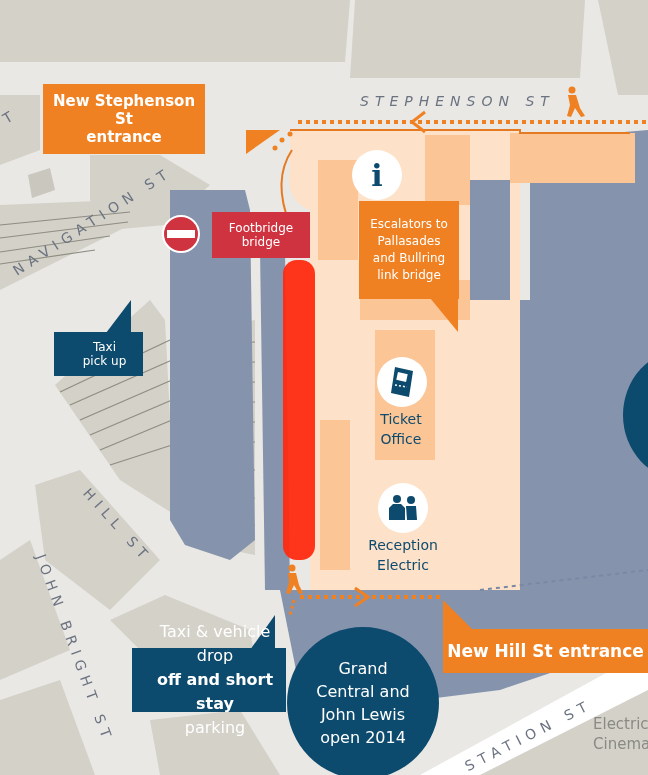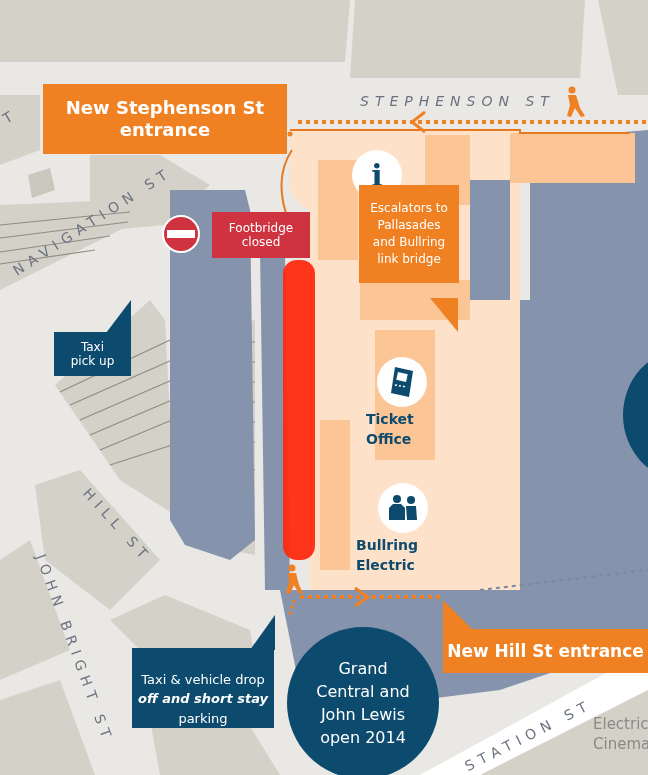--- a/index.html
+++ b/index.html
@@ -1,25 +1,25 @@
 <!DOCTYPE html>
 <html><head>
 <meta charset="utf-8">
 <style>
   html, body { margin: 0; padding: 0; }
   body { width: 648px; height: 775px; overflow: hidden; background: #e9e8e4; font-family: "DejaVu Sans", sans-serif; }
   #map { position: relative; width: 648px; height: 775px; overflow: hidden; background: #e9e8e4; }
   svg.base { position: absolute; left: 0; top: 0; }
   .callout { position: absolute; color: #fff; text-align: center; line-height: 1.2; font-family: "DejaVu Sans", sans-serif; }
   .orange { background: #f08122; }
-  .navy { background: #0c4a6e; }
+  .navy { background: #0c4a6e; padding-left: 12px; }
   .red { background: #cf3340; }
   .street { position: absolute; font-family: "DejaVu Sans", sans-serif; color: #6b7280; letter-spacing: 6px; font-size: 14px; white-space: nowrap; }
   .poi-circle { position: absolute; width: 50px; height: 50px; border-radius: 50%; background: #fff; display: flex; align-items: center; justify-content: center; }
-  .poi-label { position: absolute; color: #0c4a6e; font-weight: bold; font-size: 14px; text-align: left; line-height: 1.4; }
+  .poi-label { position: absolute; color: #0c4a6e; font-weight: normal; font-size: 14px; text-align: center; line-height: 1.4; }
   .big-circle { position: absolute; border-radius: 50%; background: #0c4a6e; color: #fff; display: flex; align-items: center; justify-content: center; text-align: center; }
 </style>
 </head>
 <body>
 
 <div id="map">
   <svg class="base" width="648" height="775" viewBox="0 0 648 775">
 
     <polygon points="0,0 350,0 345,62 0,62" fill="#d3d1c8"></polygon>
     <polygon points="355,0 585,0 580,78 350,78" fill="#d3d1c8"></polygon>
@@ -108,40 +108,40 @@
   <div class="street" style="left:92px; top:485px; transform: rotate(48deg); transform-origin: left top;">HILL ST</div>
   <div class="street" style="left:48px; top:552px; transform: rotate(70deg); transform-origin: left top;">JOHN BRIGHT ST</div>
   <div class="street" style="left:462px; top:760px; transform: rotate(-27deg); transform-origin: left top;">STATION ST</div>
   <div class="street" style="left:3px; top:108px; transform: rotate(-30deg);">T</div>
 
   <div style="position:absolute; left:593px; top:715px; color:#8a8a85; font-size:15px; line-height:1.3;">
     <div>Electric</div>
     <div>Cinema</div>
   </div>
 
-  <div class="callout orange" style="left:43px; top:84px; width:244px; height:70px; font-size:18px; font-weight:bold; display:flex; flex-direction:column; justify-content:center;">
+  <div class="callout orange" style="left:43px; top:84px; width:162px; height:70px; font-size:15px; font-weight:bold; display:flex; flex-direction:column; justify-content:center;">
     <div>New Stephenson St</div>
     <div>entrance</div>
   </div>
   <div style="position:absolute; left:246px; top:130px; width:0; height:0; border-top:24px solid #f08122; border-right:34px solid transparent;"></div>
 
   <div style="position:absolute; left:162px; top:215px; width:38px; height:38px; border-radius:50%; background:#cf3340; border:2px solid #fff; box-sizing:border-box; display:flex; align-items:center; justify-content:center;">
     <div style="width:28px; height:8px; background:#fff;"></div>
   </div>
 
   <div class="callout red" style="left:212px; top:212px; width:98px; height:46px; font-size:12px; display:flex; flex-direction:column; justify-content:center;">
     <div>Footbridge</div>
-    <div>closed</div>
+    <div>bridge</div>
   </div>
 
   <div class="poi-circle" style="left:352px; top:150px;">
     <span style="color:#0c4a6e; font-family:'DejaVu Serif', serif; font-weight:bold; font-size:30px;">i</span>
   </div>
 
-  <div class="callout orange" style="left:359px; top:185px; width:100px; height:98px; font-size:12px; display:flex; flex-direction:column; justify-content:center; line-height:1.4;">
+  <div class="callout orange" style="left:359px; top:201px; width:100px; height:98px; font-size:12px; display:flex; flex-direction:column; justify-content:center; line-height:1.4;">
     <div>Escalators to</div>
     <div>Pallasades</div>
     <div>and Bullring</div>
     <div>link bridge</div>
   </div>
   <div style="position:absolute; left:430px; top:298px; width:0; height:0; border-top:34px solid #f08122; border-left:28px solid transparent;"></div>
 
   <div class="callout navy" style="left:54px; top:332px; width:77px; height:44px; font-size:12px; display:flex; flex-direction:column; justify-content:center;">
     <div>Taxi</div>
     <div>pick up</div>
@@ -162,35 +162,35 @@
 
   <div class="poi-circle" style="left:378px; top:483px;">
     <svg width="32" height="28" viewBox="0 0 32 28">
       <circle cx="10" cy="5" r="4" fill="#0c4a6e"></circle>
       <path d="M2,26 L2,14 L6,10 L14,10 L18,14 L18,26 Z" fill="#0c4a6e"></path>
       <circle cx="24" cy="6" r="4" fill="#0c4a6e"></circle>
       <path d="M19,12 L29,12 L30,26 L20,26 Z" fill="#0c4a6e"></path>
     </svg>
   </div>
   <div class="poi-label" style="left:356px; top:536px; width:94px;">
-    <div>Bullring</div>
+    <div>Reception</div>
     <div>Electric</div>
   </div>
 
   <div style="position:absolute; left:623px; top:350px; width:120px; height:130px; border-radius:50%; background:#0c4a6e;"></div>
 
   <div style="position:absolute; left:443px; top:600px; width:0; height:0; border-bottom:30px solid #f08122; border-right:30px solid transparent;"></div>
   <div class="callout orange" style="left:443px; top:629px; width:205px; height:44px; font-size:17px; font-weight:bold; display:flex; align-items:center; justify-content:center;">
     <span>New Hill St entrance</span>
   </div>
 
   <div style="position:absolute; left:250px; top:615px; width:0; height:0; border-bottom:35px solid #0c4a6e; border-left:25px solid transparent;"></div>
-  <div class="callout navy" style="left:132px; top:648px; width:142px; height:80px; font-size:13px; display:flex; flex-direction:column; justify-content:flex-end; line-height:1.5;">
+  <div class="callout navy" style="left:132px; top:648px; width:142px; height:64px; font-size:16px; display:flex; flex-direction:column; justify-content:center; line-height:1.5;">
     <div>Taxi &amp; vehicle drop</div>
-    <div style="font-weight:bold;font-style:italic;">off and short stay</div>
+    <div style="font-weight:bold;">off and short stay</div>
     <div>parking</div>
   </div>
 
   <div class="big-circle" style="left:287px; top:627px; width:152px; height:152px; font-size:16px; line-height:1.45;">
     <div>
       <div>Grand</div>
       <div>Central and</div>
       <div>John Lewis</div>
       <div>open 2014</div>
     </div>

